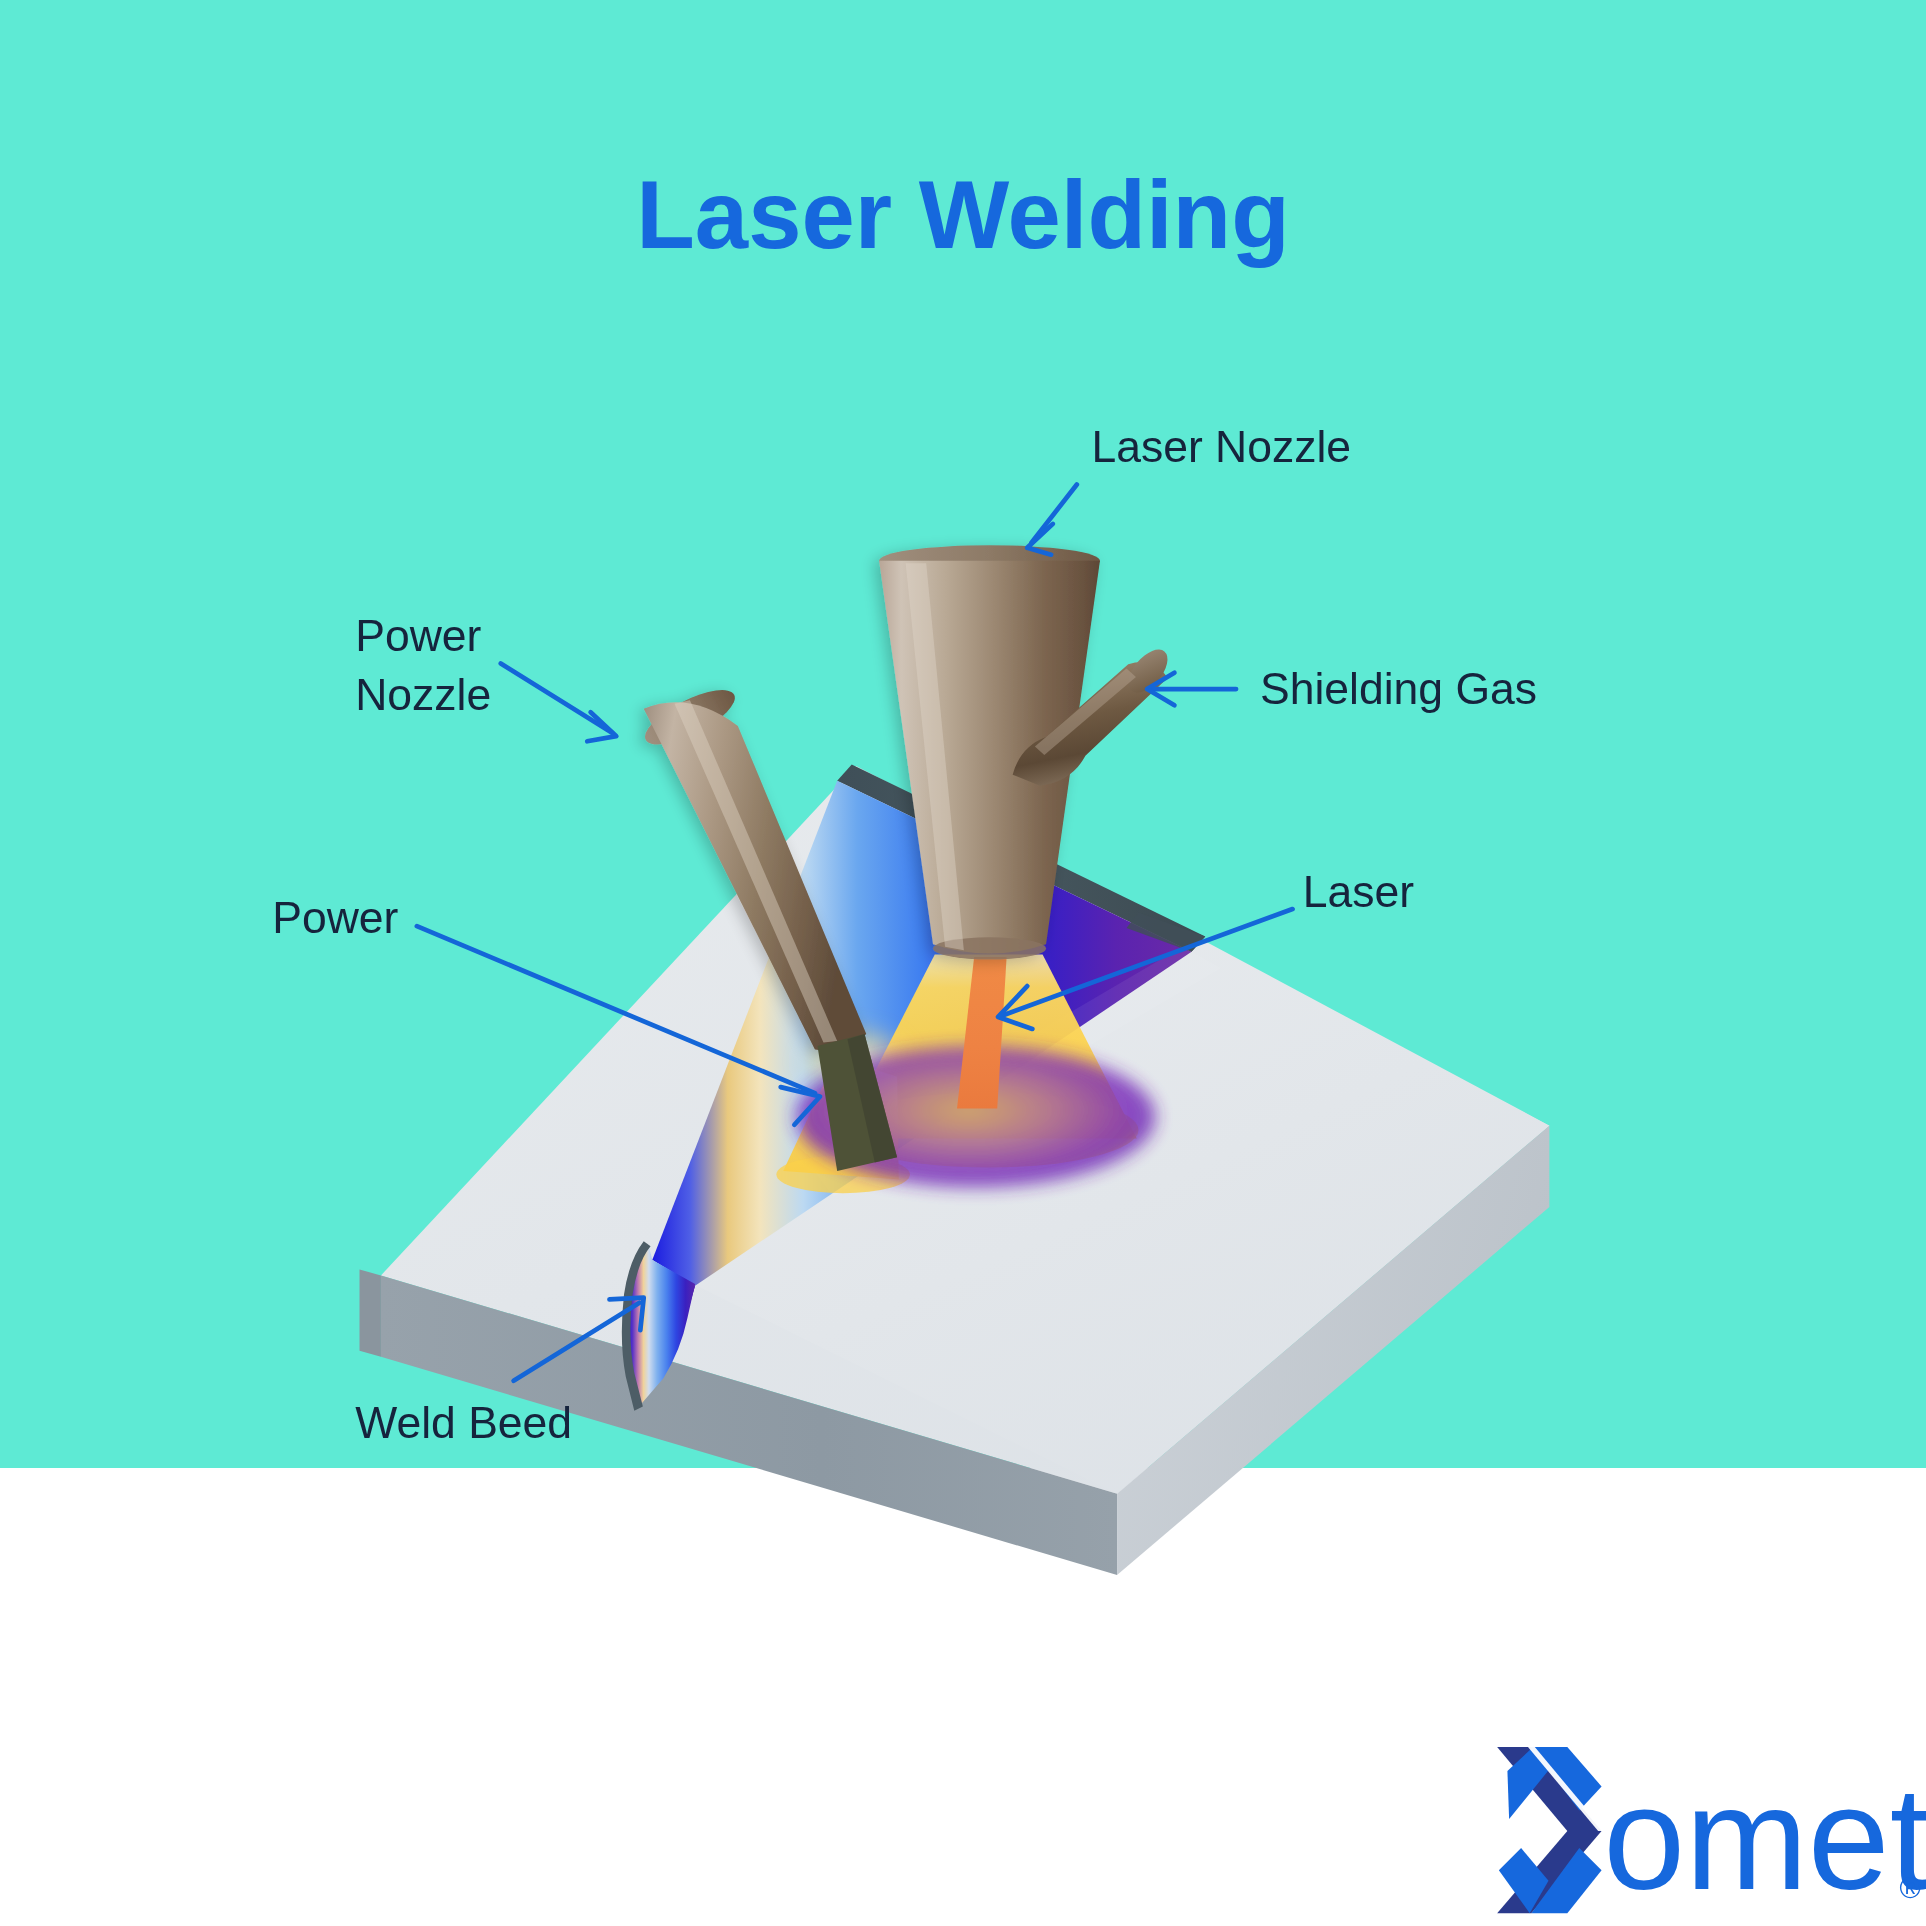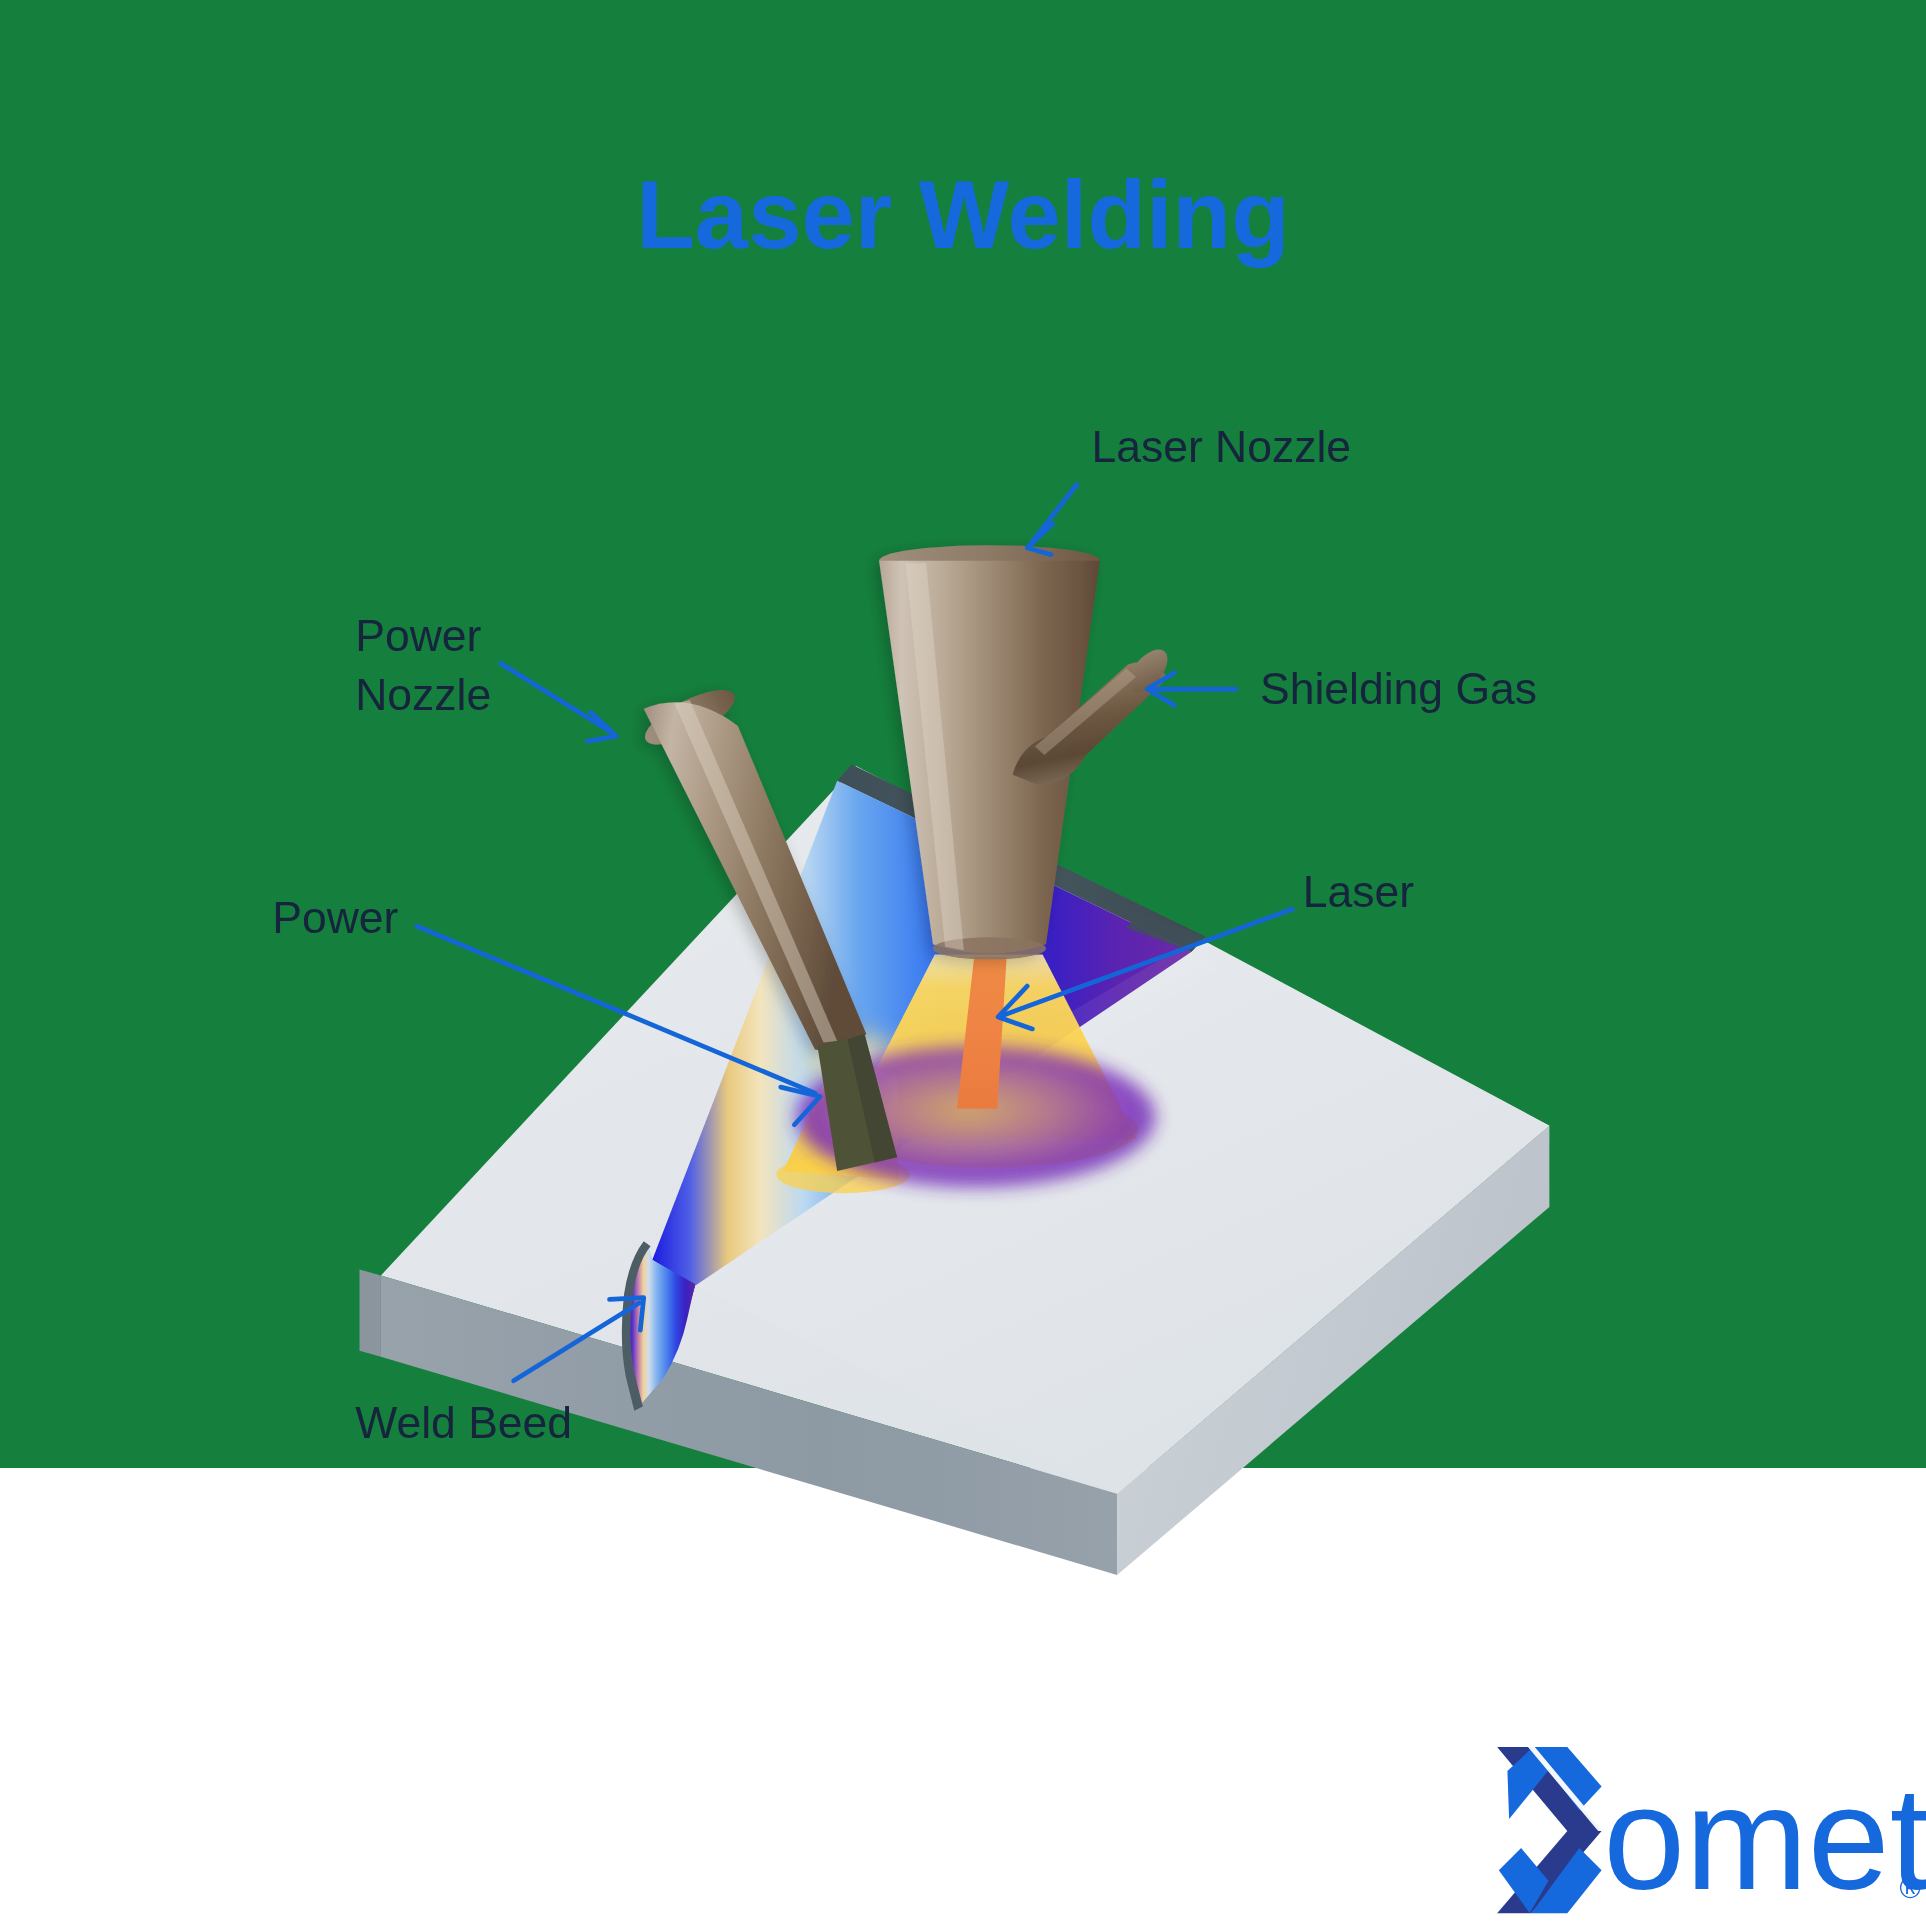--- a/index.html
+++ b/index.html
@@ -13,21 +13,21 @@
     height: 1926px;
     font-family: "Liberation Sans", sans-serif;
     position: relative;
     overflow: hidden;
   }
   #stage {
     position: absolute;
     left: 0; top: 0;
     width: 1926px;
     height: 1468px;
-    background: #15803d;
+    background: #5eead4;
   }
   #stage > svg {
     position: absolute;
     left: 0; top: 0;
     width: 1926px;
     height: 1926px;
     display: block;
   }
   .ttl {
     font-weight: bold;

